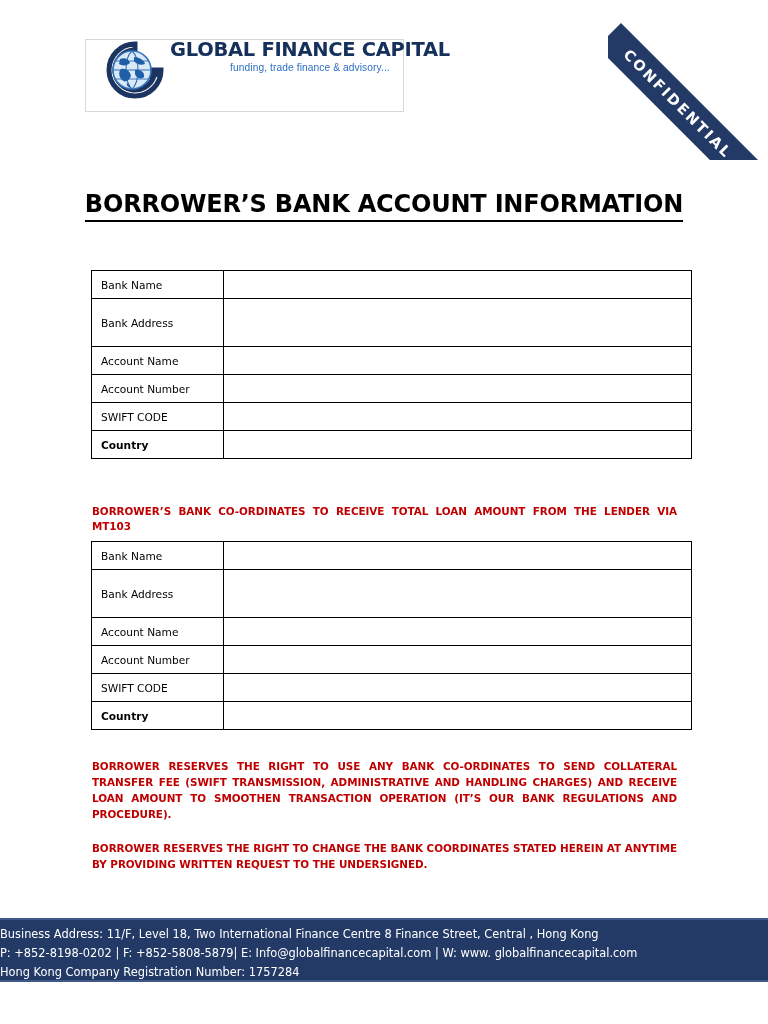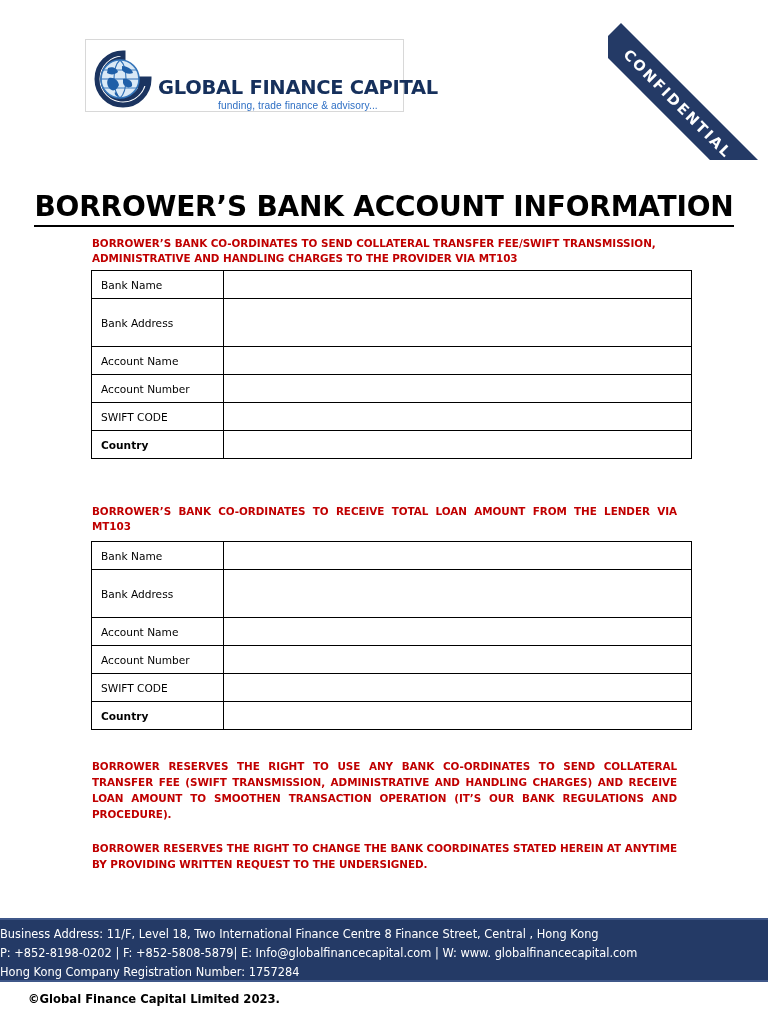--- a/index.html
+++ b/index.html
@@ -58,22 +58,22 @@
   
   .logo-box {
     position: absolute;
     left: 85px;
     top: 39px;
     width: 319px;
     height: 73px;
     border: 1px solid #d8d8d8;
     background: #ffffff;
     display: flex;
-    align-items: flex-end;
-    padding-left: 4px;
+    align-items: flex-start;
+    padding-left: 16px;
   }
   .logo-mark {
     width: 66px;
     height: 62px;
     flex: 0 0 66px;
     position: relative;
   }
   .logo-text-group {
     display: flex;
     flex-direction: column;
@@ -100,21 +100,21 @@
   }
 
   
   .doc-title {
     position: absolute;
     left: 0;
     top: 190px;
     width: 768px;
     text-align: center;
     font-family: "DejaVu Sans", sans-serif;
-    font-size: 28px;
+    font-size: 24px;
     font-weight: bold;
     color: #000;
     letter-spacing: -0.2px;
   }
   .doc-title span {
     border-bottom: 2px solid #000;
     padding-bottom: 2px;
   }
 
   
@@ -234,21 +234,20 @@
     <div class="logo-text-group">
       <div class="logo-title">GLOBAL FINANCE CAPITAL</div>
       <div class="logo-tagline">funding, trade finance &amp; advisory...</div>
     </div>
   </div>
 
   <div class="doc-title">
     <span>BORROWER’S BANK ACCOUNT INFORMATION</span>
   </div>
 
-  <div class="red-head" id="red-head-1">BORROWER’S BANK CO-ORDINATES TO SEND COLLATERAL TRANSFER FEE/SWIFT TRANSMISSION, ADMINISTRATIVE AND HANDLING CHARGES TO THE PROVIDER VIA MT103</div>
 
   <table class="bank-table" id="table-1">
     <tbody>
       <tr class="r-normal">
         <td class="label">Bank Name</td>
         <td class="value"></td>
       </tr>
       <tr class="r-tall">
         <td class="label">Bank Address</td>
         <td class="value"></td>
@@ -305,19 +304,18 @@
 
   <div class="red-para" id="red-para-2">BORROWER RESERVES THE RIGHT TO CHANGE THE BANK COORDINATES STATED HEREIN AT ANYTIME BY PROVIDING WRITTEN REQUEST TO THE UNDERSIGNED.</div>
   <div class="red-para" id="red-para-1">BORROWER RESERVES THE RIGHT TO USE ANY BANK CO-ORDINATES TO SEND COLLATERAL TRANSFER FEE (SWIFT TRANSMISSION, ADMINISTRATIVE AND HANDLING CHARGES) AND RECEIVE LOAN AMOUNT TO SMOOTHEN TRANSACTION OPERATION (IT’S OUR BANK REGULATIONS AND PROCEDURE).</div>
 
   <div class="footer-band">
     <div>Business Address: 11/F, Level 18, Two International Finance Centre 8 Finance Street, Central , Hong Kong</div>
     <div>P: +852-8198-0202 | F: +852-5808-5879| E: Info@globalfinancecapital.com | W: www. globalfinancecapital.com</div>
     <div>Hong Kong Company Registration Number: 1757284</div>
   </div>
 
-  <div class="copyright">©Global Finance Capital Limited 2023.</div>
 
 </div>
 
 <div class="confidential-wrap">
   <div class="confidential-ribbon">CONFIDENTIAL</div>
 </div>
 
 </body></html>

